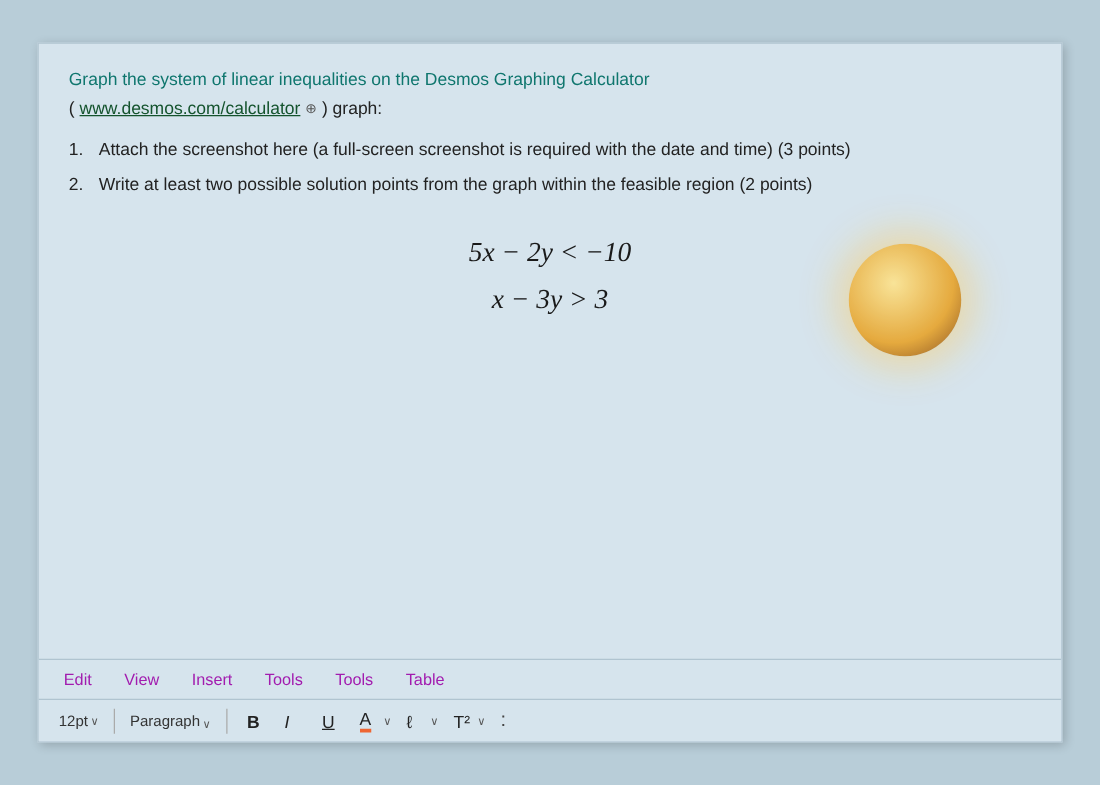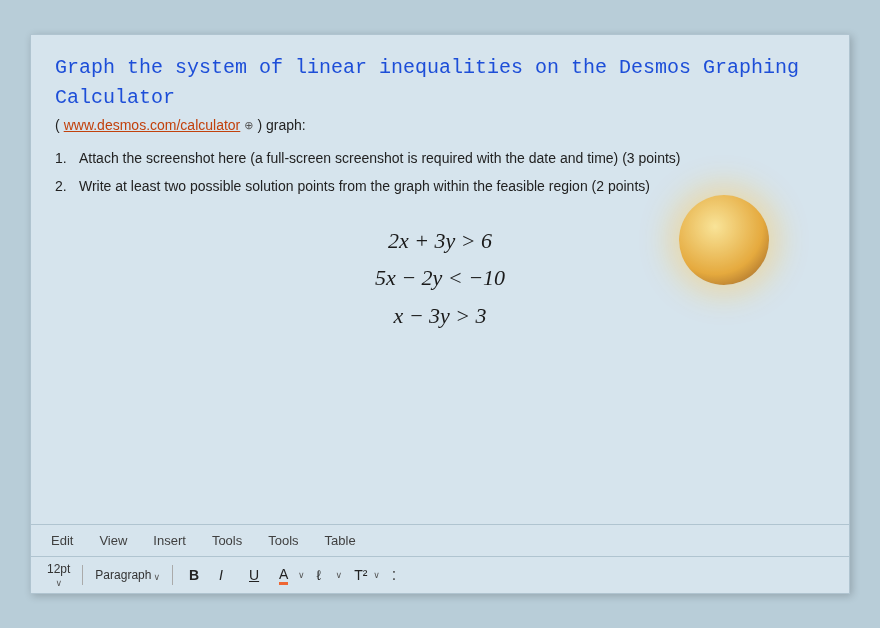--- a/index.html
+++ b/index.html
@@ -28,37 +28,36 @@
 
     .editor-content {
       flex: 1;
       padding: 18px 24px 12px 24px;
       font-size: 14px;
       color: #222;
       overflow: hidden;
     }
 
     .title-line {
-      font-size: 20px;
-      color: #1d4ed8;
+      font-size: 14px;
+      color: #0f766e;
       margin-bottom: 4px;
       line-height: 1.5;
-      font-family: Liberation Mono, monospace;
     }
 
     .link-line {
       font-size: 14px;
       margin-bottom: 14px;
       display: flex;
       align-items: center;
       gap: 4px;
     }
 
     .link {
-      color: #c2410c;
+      color: #14532d;
       text-decoration: underline;
       font-size: 14px;
     }
 
     .link-icon {
       font-size: 11px;
       color: #555;
     }
 
     .instructions {
@@ -109,21 +108,21 @@
 
     
     .menu-bar {
       border-top: 1px solid #b0c4d0;
       padding: 6px 16px;
       display: flex;
       align-items: center;
       gap: 18px;
       background: #d6e4ed;
       font-size: 13px;
-      color: #404040;
+      color: #a21caf;
     }
 
     .menu-item {
       cursor: pointer;
       padding: 2px 4px;
     }
 
     
     .toolbar {
       border-top: 1px solid #b0c4d0;
@@ -175,21 +174,20 @@
       margin-left: 4px;
     }
 
     .font-size-select {
       font-size: 12px;
       display: flex;
       align-items: center;
       gap: 2px;
       cursor: pointer;
       color: #333;
-      flex-direction: column;
     }
 
     .paragraph-select {
       font-size: 12px;
       display: flex;
       align-items: flex-end;
       gap: 2px;
       cursor: pointer;
       color: #333;
     }
@@ -217,21 +215,20 @@
         <span class="num">1.</span>
         <span>Attach the screenshot here (a full-screen screenshot is required with the date and time) (3 points)</span>
       </div>
       <div class="instruction-item">
         <span class="num">2.</span>
         <span>Write at least two possible solution points from the graph within the feasible region (2 points)</span>
       </div>
     </div>
 
     <div class="math-block">
-      <div class="math-line">2<i>x</i> + 3<i>y</i> &gt; 6</div>
       <div class="math-line">5<i>x</i> − 2<i>y</i> &lt; −10</div>
       <div class="math-line"><i>x</i> − 3<i>y</i> &gt; 3</div>
     </div>
 
   </div>
 
   <div class="menu-bar">
     <span class="menu-item">Edit</span>
     <span class="menu-item">View</span>
     <span class="menu-item">Insert</span>

